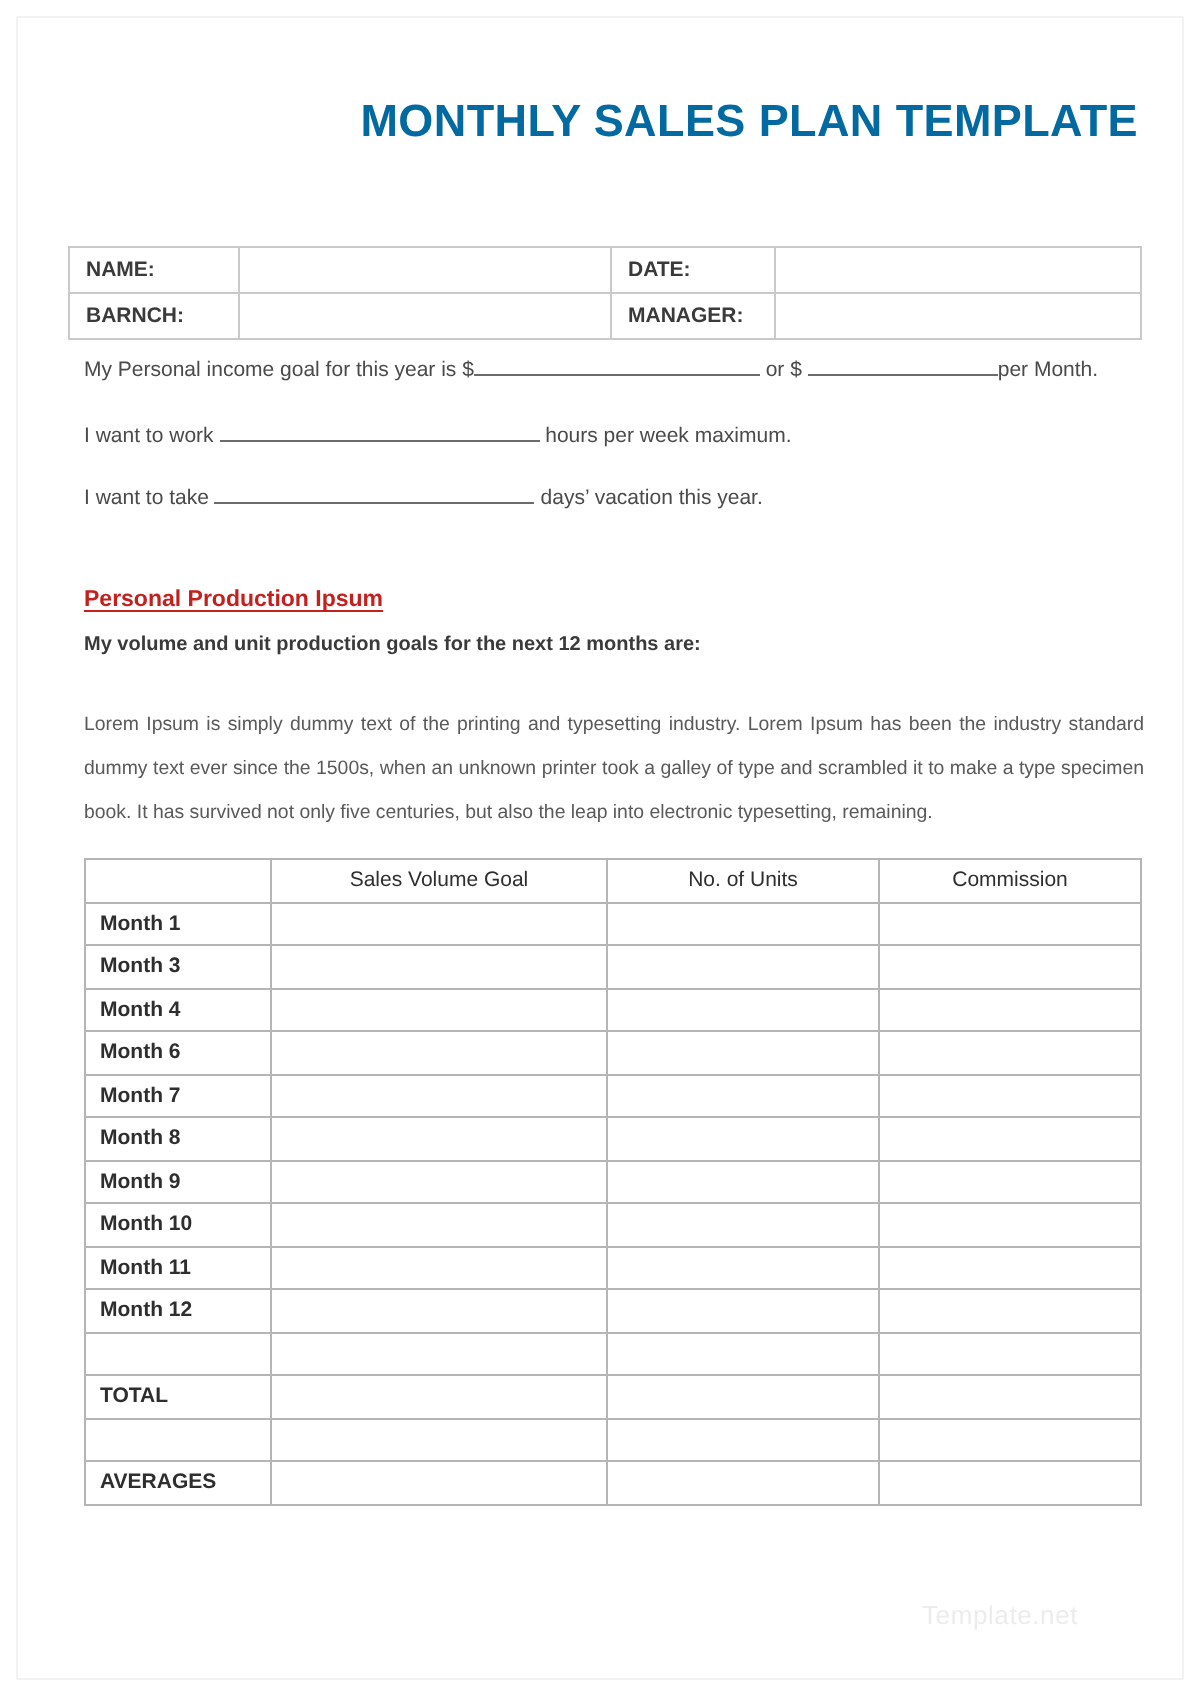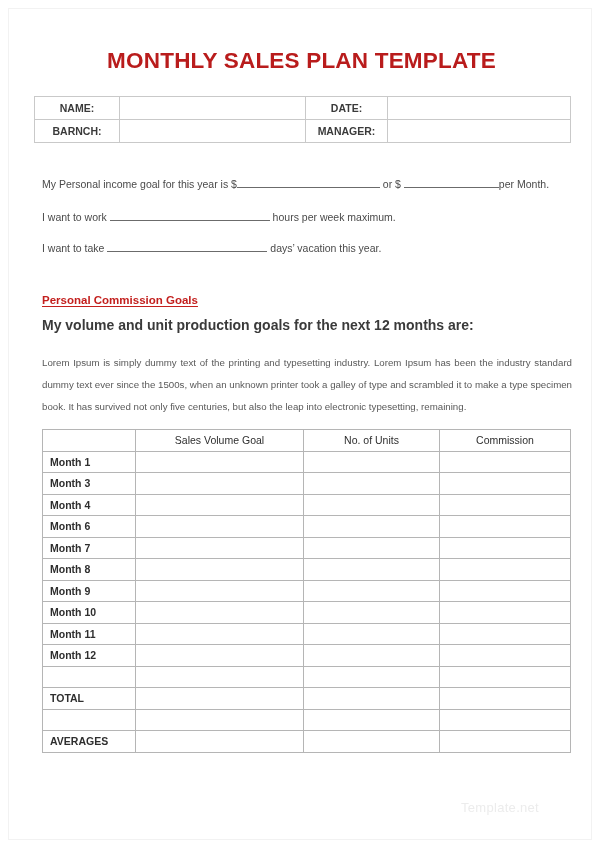--- a/index.html
+++ b/index.html
@@ -23,37 +23,36 @@
     height: 832px;
     background: #ffffff;
     border: 1px solid #f2f2f2;
     box-sizing: border-box;
   }
   .doc-title {
     position: absolute;
     left: 25px;
     top: 40px;
     width: 535px;
-    text-align: center;
+    text-align: right;
     font-size: 22.5px;
     font-weight: bold;
-    color: #b91c1c;
+    color: #0369a1;
     letter-spacing: 0.2px;
     line-height: 1.1;
   }
 
   
   .form-table {
     position: absolute;
     left: 25px;
-    top: 87px;
+    top: 114px;
     width: 536px;
     border-collapse: collapse;
     table-layout: fixed;
-    text-align: center;
   }
   .form-table td {
     border: 1px solid #c9c9c9;
     height: 22px;
     padding: 0 8px;
     font-size: 10.5px;
     font-weight: bold;
     color: #3a3a3a;
     vertical-align: middle;
   }
@@ -91,21 +90,21 @@
     font-size: 11.5px;
     font-weight: bold;
     color: #C3201E;
     text-decoration: underline;
     text-underline-offset: 2px;
   }
   .sec-sub {
     position: absolute;
     left: 33px;
     top: 308px;
-    font-size: 14px;
+    font-size: 10px;
     font-weight: bold;
     color: #3a3a3a;
   }
   .body-copy {
     position: absolute;
     left: 33px;
     top: 332px;
     width: 530px;
     font-size: 9.7px;
     color: #595959;
@@ -184,21 +183,21 @@
       </tr>
     </tbody>
   </table>
 
   <div class="stmt" id="stmt1"><span>My Personal income goal for this year is $</span><span class="blank b1"></span><span> or $ </span><span class="blank b2"></span><span>per Month.</span></div>
 
   <div class="stmt" id="stmt3"><span>I want to take </span><span class="blank b4"></span><span> days’ vacation this year.</span></div>
 
   <div class="stmt" id="stmt2"><span>I want to work </span><span class="blank b3"></span><span> hours per week maximum.</span></div>
 
-  <div class="sec-head">Personal Commission Goals</div>
+  <div class="sec-head">Personal Production Ipsum</div>
   <div class="sec-sub">My volume and unit production goals for the next 12 months are:</div>
   <div class="body-copy">Lorem Ipsum is simply dummy text of the printing and typesetting industry. Lorem Ipsum has been the industry standard dummy text ever since the 1500s, when an unknown printer took a galley of type and scrambled it to make a type specimen book. It has survived not only five centuries, but also the leap into electronic typesetting, remaining.</div>
 
   <table class="goals-table">
     <colgroup>
       <col style="width:93px">
       <col style="width:168px">
       <col style="width:136px">
       <col style="width:131px">
     </colgroup>

